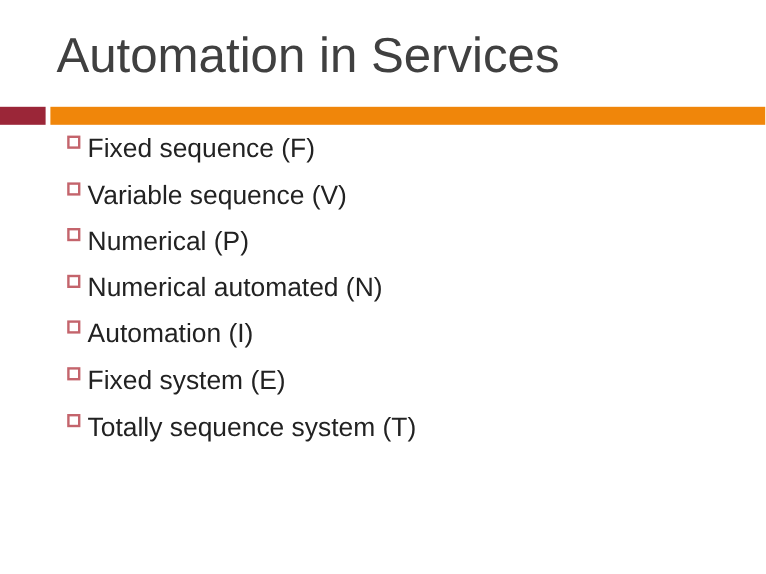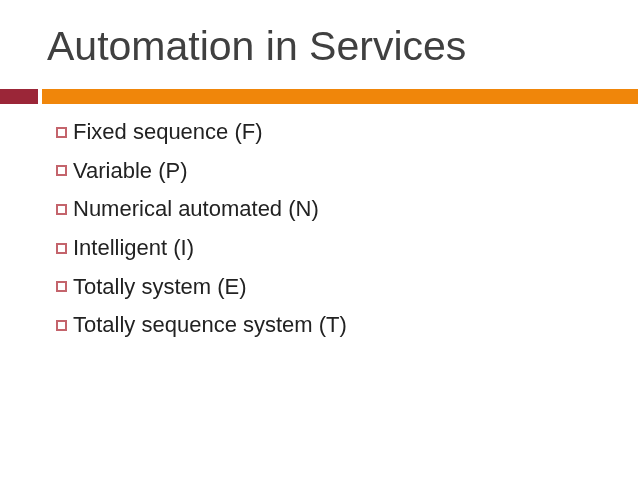--- a/index.html
+++ b/index.html
@@ -46,21 +46,21 @@
     background: var(--bar_orange, #F0860A);
   }
   .bullet-list {
     position: absolute;
     left: 0;
     top: 113px;
     width: 638px;
   }
   .bullet-item {
     display: flex;
-    align-items: center;
+    align-items: flex-start;
     height: 38.6px;
     padding-left: 56px;
   }
   .bullet-square {
     flex: 0 0 auto;
     width: 7px;
     height: 7px;
     border: 2px solid var(--bullet_outline, #C4646C);
     background: #ffffff;
     margin-right: 6px;
@@ -84,39 +84,43 @@
     <div class="divider-orange"></div>
   </div>
 
   <div class="bullet-list">
 
     <div class="bullet-item">
       <span class="bullet-square"></span>
       <span class="bullet-label">Fixed sequence (F)</span>
     </div>
 
+    <div class="bullet-item">
+      <span class="bullet-square"></span>
+      <span class="bullet-label">Variable sequence (V)</span>
+    </div>
 
     <div class="bullet-item">
       <span class="bullet-square"></span>
-      <span class="bullet-label">Variable (P)</span>
+      <span class="bullet-label">Numerical (P)</span>
     </div>
 
     <div class="bullet-item">
       <span class="bullet-square"></span>
       <span class="bullet-label">Numerical automated (N)</span>
     </div>
 
     <div class="bullet-item">
       <span class="bullet-square"></span>
-      <span class="bullet-label">Intelligent (I)</span>
+      <span class="bullet-label">Automation (I)</span>
     </div>
 
     <div class="bullet-item">
       <span class="bullet-square"></span>
-      <span class="bullet-label">Totally system (E)</span>
+      <span class="bullet-label">Fixed system (E)</span>
     </div>
 
     <div class="bullet-item">
       <span class="bullet-square"></span>
       <span class="bullet-label">Totally sequence system (T)</span>
     </div>
 
   </div>
 
 </div>

